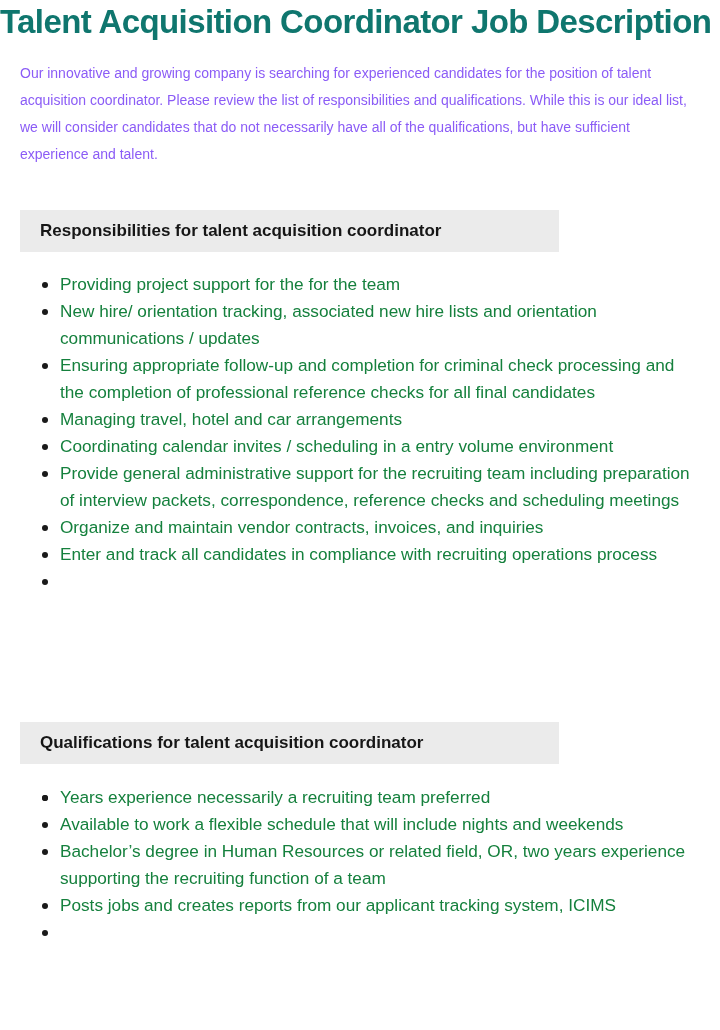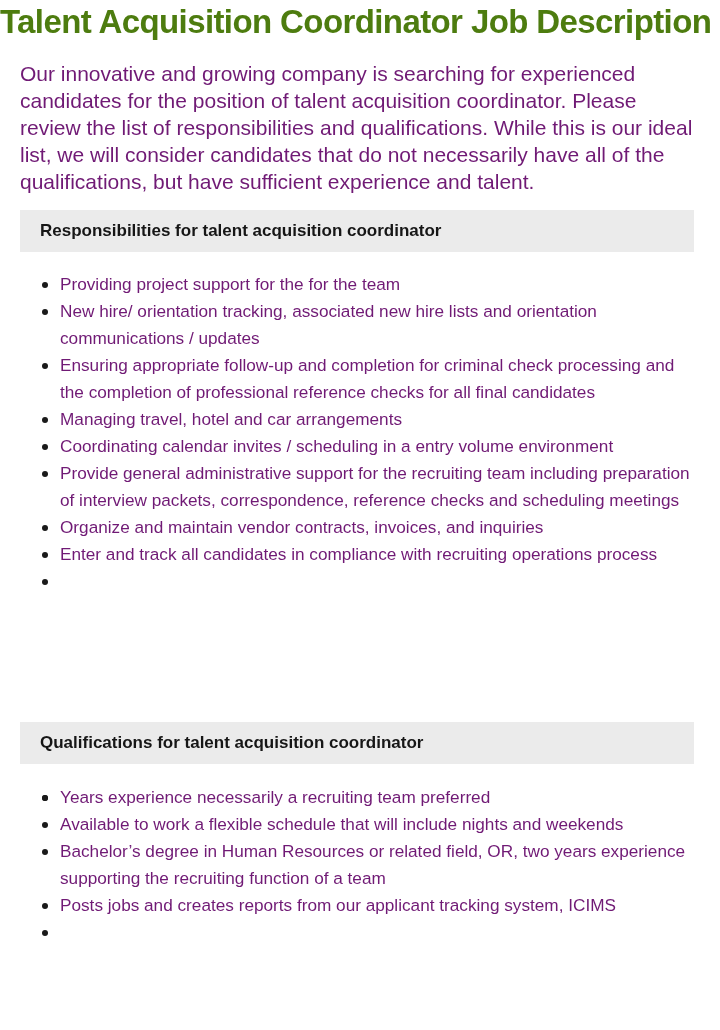--- a/index.html
+++ b/index.html
@@ -19,36 +19,36 @@
       padding: 0;
       position: absolute;
       left: 0;
       top: 2px;
       width: 720px;
       font-size: 33px;
       line-height: 40px;
       font-weight: bold;
       letter-spacing: -0.6px;
       white-space: nowrap;
-      color: #4d7c0f;
+      color: #0f766e;
     }
     .intro {
       position: absolute;
       left: 20px;
       top: 60px;
       width: 680px;
       margin: 0;
-      font-size: 21px;
+      font-size: 14px;
       line-height: 27px;
-      color: #701a75;
+      color: #8b5cf6;
     }
     .section-header {
       position: absolute;
       left: 20px;
-      width: 674px;
+      width: 539px;
       height: 42px;
       background: #ebebeb;
       box-sizing: border-box;
       padding-left: 20px;
       font-size: 17px;
       font-weight: bold;
       line-height: 42px;
       color: #161616;
     }
     .section-header.resp { top: 210px; }
@@ -56,21 +56,21 @@
     ul.bullets {
       position: absolute;
       left: 20px;
       width: 676px;
       margin: 0;
       padding: 0 0 0 40px;
       box-sizing: border-box;
       list-style: none;
       font-size: 17.2px;
       line-height: 27px;
-      color: #701a75;
+      color: #15803d;
     }
     ul.bullets.resp { top: 271px; }
     ul.bullets.qual { top: 784px; }
     ul.bullets li {
       position: relative;
       margin: 0;
       padding: 0;
     }
     ul.bullets li .bullet {
       position: absolute;

